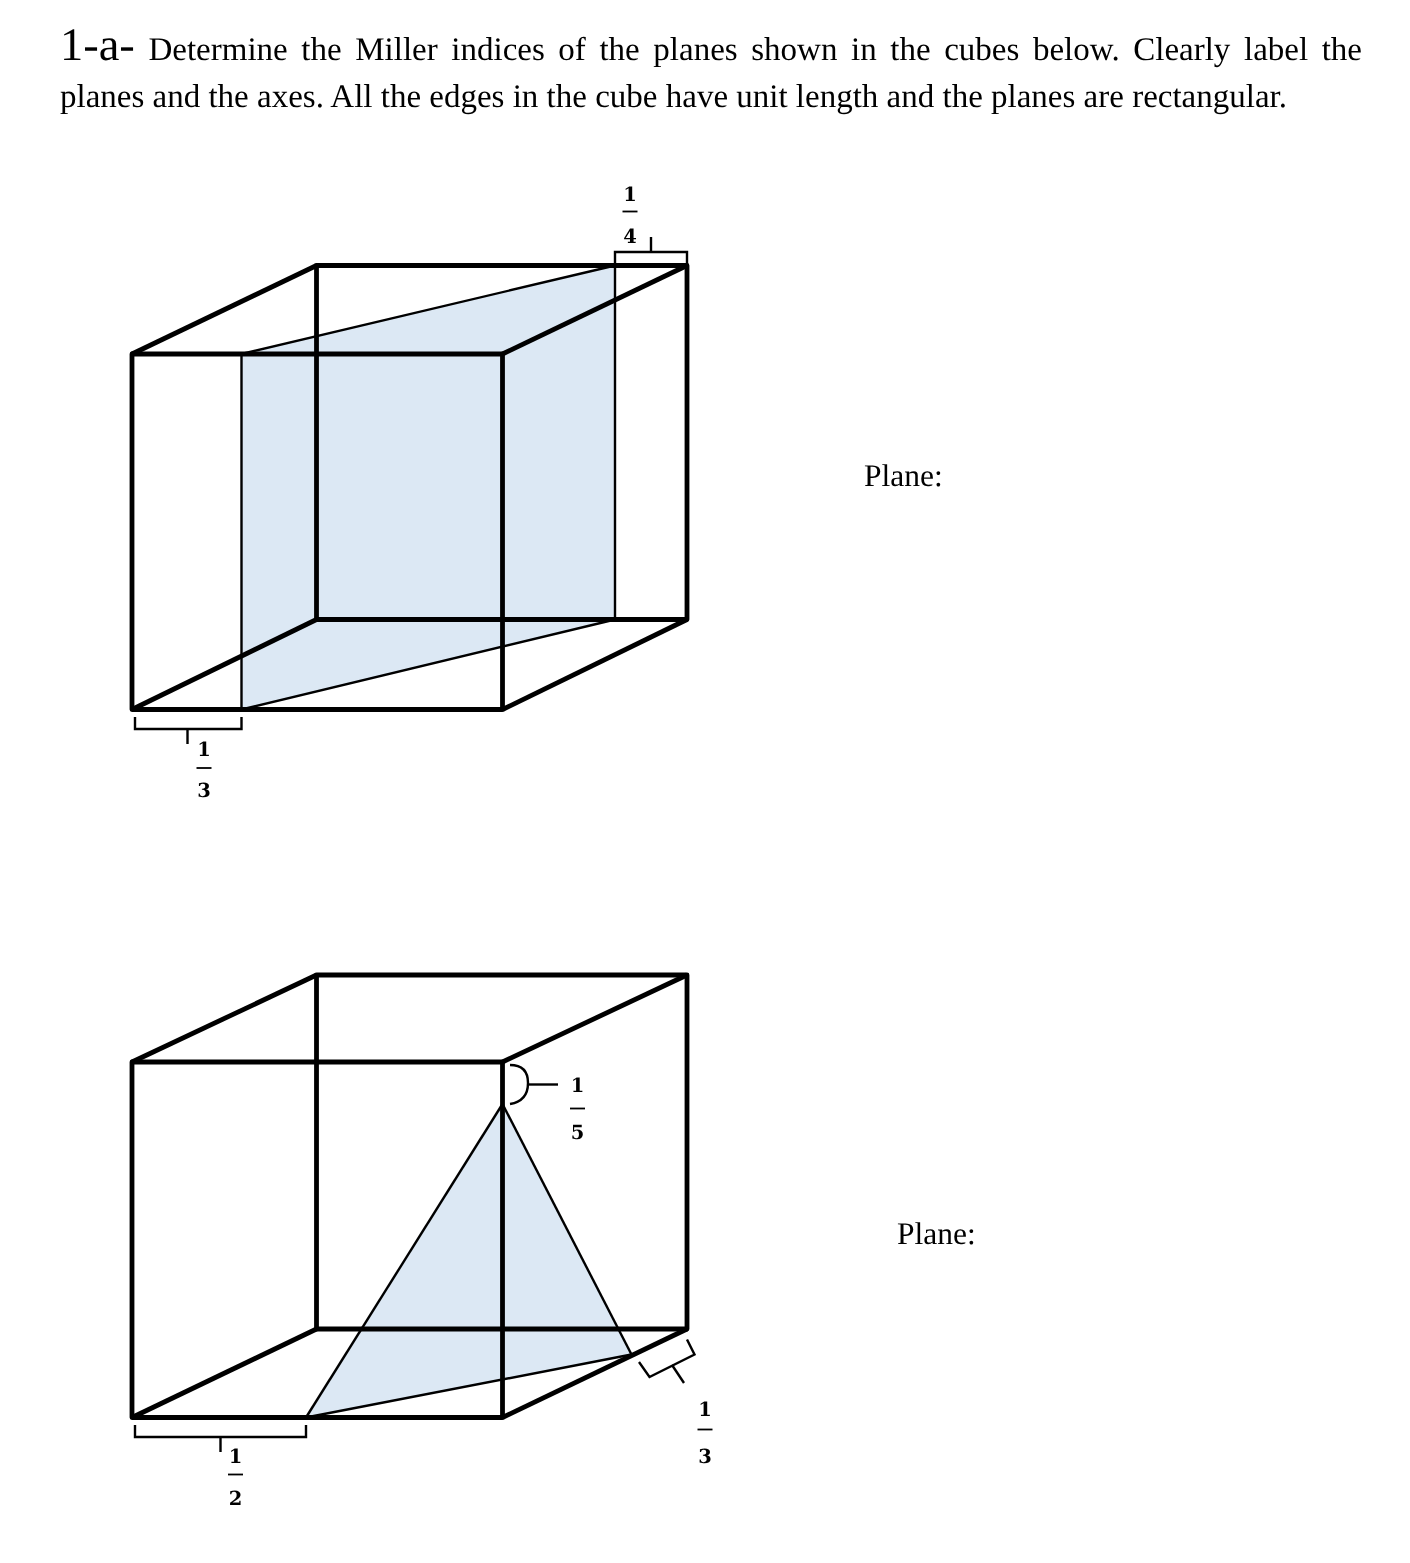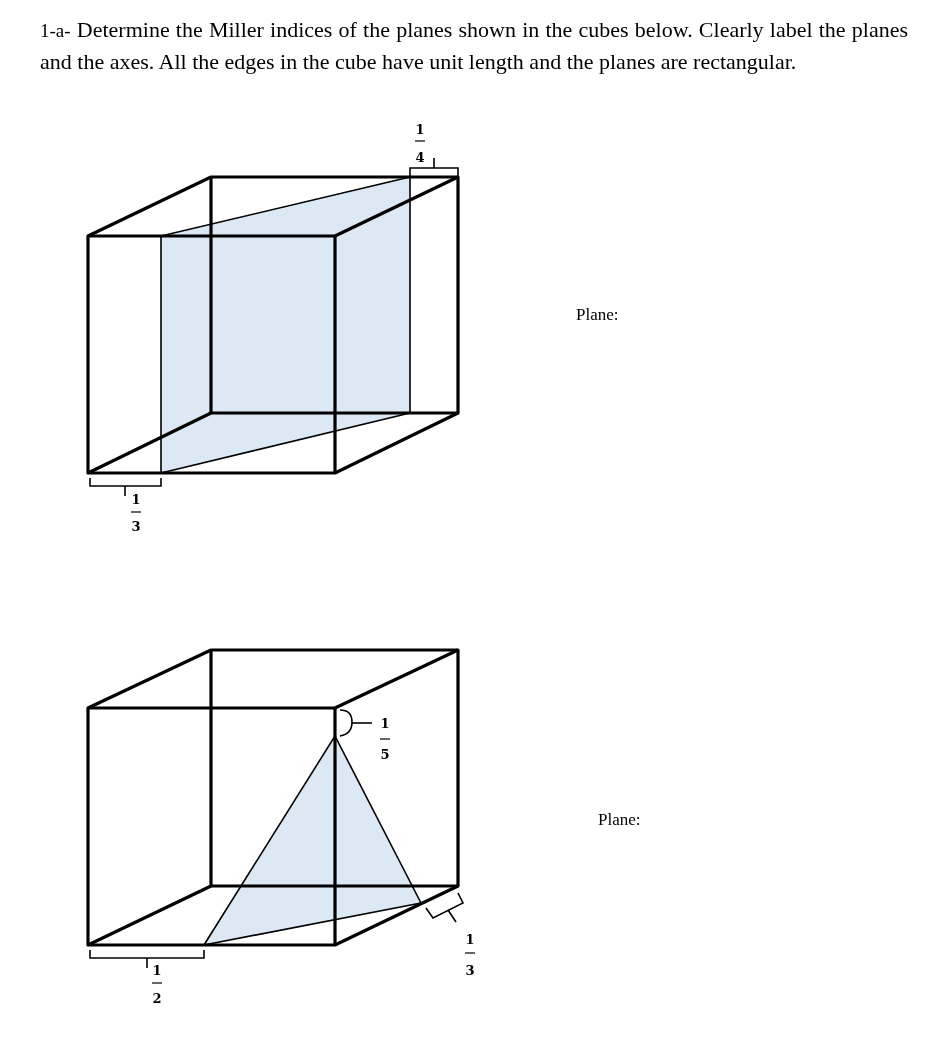--- a/index.html
+++ b/index.html
@@ -1,22 +1,22 @@
 <!DOCTYPE html>
 <html><head>
 <meta charset="utf-8">
 <style>
   html, body { margin:0; padding:0; background:#ffffff; }
   body { width:940px; height:1042px; position:relative; overflow:hidden;
          font-family:"Liberation Serif", "DejaVu Serif", serif; color:#000; }
   .question { position:absolute; left:40px; top:14px; width:868px;
               font-size:22px; line-height:31px; text-align:justify; }
-  .question .num { font-size:19px; }
+  .question .num { font-size:31px; }
   svg.fig { position:absolute; left:0; top:0; }
-  .plane-label { position:absolute; font-size:17px; }
+  .plane-label { position:absolute; font-size:21px; }
   .frac { font-family:"DejaVu Serif", serif; font-weight:bold; font-size:13px; }
 </style>
 </head>
 <body>
 
 <div class="question">
   <span class="num">1-a-</span>
   <span>Determine the Miller indices of the planes shown in the cubes below. Clearly label the planes and the axes. All the edges in the cube have unit length and the planes are rectangular.</span>
 </div>
 

